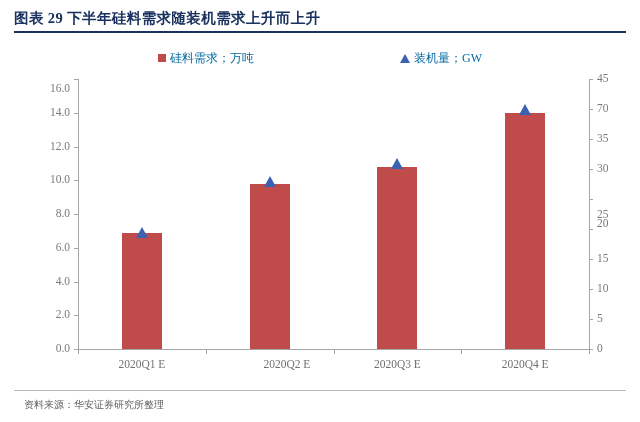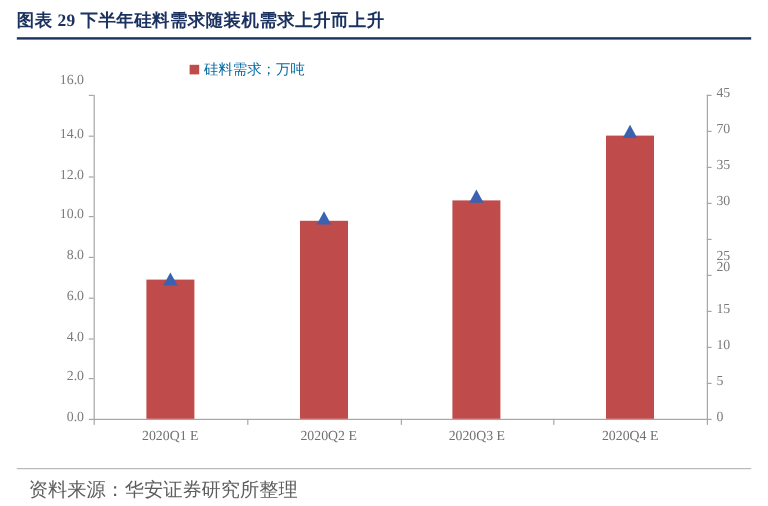--- a/index.html
+++ b/index.html
@@ -202,39 +202,43 @@
     left: 14px;
     top: 390px;
     width: 612px;
     height: 1px;
     background: #b9b9b9;
   }
   #footer-note {
     position: absolute;
     left: 24px;
     top: 398px;
-    font-size: 16px;
+    font-size: 10px;
     color: #5d5d5d;
     white-space: nowrap;
   }
 </style>
 </head>
 <body>
 
 <div id="figure">
 
   <div id="title-bar">
     <div id="figure-title">图表 29 下半年硅料需求随装机需求上升而上升</div>
     <div id="title-rule"></div>
   </div>
 
   <div id="legend">
     <div class="legend-entry" id="legend-entry-0">
       <span class="legend-marker-square"></span>
       <span class="legend-label">硅料需求；万吨</span>
+    </div>
+    <div class="legend-entry" id="legend-entry-1">
+      <span class="legend-marker-triangle"></span>
+      <span class="legend-label">装机量；GW</span>
     </div>
   </div>
 
   <div id="axis-left"></div>
   <div id="axis-right"></div>
   <div id="axis-bottom"></div>
 
   <div id="yaxis-left-group">
       <div class="tick-left" style="top: 349px;"></div>
       <div class="ticklabel-left" style="top: 343px; margin-left: 36px;">0.0</div>
@@ -246,21 +250,21 @@
       <div class="ticklabel-left" style="top: 241.75px;">6.0</div>
       <div class="tick-left" style="top: 214px;"></div>
       <div class="ticklabel-left" style="top: 208px;">8.0</div>
       <div class="tick-left" style="top: 180.25px;"></div>
       <div class="ticklabel-left" style="top: 174.25px;">10.0</div>
       <div class="tick-left" style="top: 146.5px;"></div>
       <div class="ticklabel-left" style="top: 140.5px;">12.0</div>
       <div class="tick-left" style="top: 112.75px;"></div>
       <div class="ticklabel-left" style="top: 106.75px;">14.0</div>
       <div class="tick-left" style="top: 79px;"></div>
-      <div class="ticklabel-left" style="top: 62px;">16.0</div>
+      <div class="ticklabel-left" style="top: 83px;">16.0</div>
     </div>
 
   <div id="yaxis-right-group">
       <div class="tick-right" style="top: 349px;"></div>
       <div class="ticklabel-right" style="top: 343px;">0</div>
       <div class="tick-right" style="top: 319px;"></div>
       <div class="ticklabel-right" style="top: 313px;">5</div>
       <div class="tick-right" style="top: 289px;"></div>
       <div class="ticklabel-right" style="top: 283px;">10</div>
       <div class="tick-right" style="top: 259px;"></div>
@@ -287,21 +291,21 @@
       <div class="bar" title="2020Q3 E 10.8" style="left: 299.375px; top: 87.75px; width: 40px; height: 182.25px; background: rgb(191, 75, 75);"></div>
       <div class="marker-triangle" title="2020Q3 E 31" style="left: 313.375px; top: 78.5px; border-bottom-color: rgb(58, 98, 176);"></div>
       <div class="bar" title="2020Q4 E 14" style="left: 427.125px; top: 33.75px; width: 40px; height: 236.25px; background: rgb(191, 75, 75);"></div>
       <div class="marker-triangle" title="2020Q4 E 40" style="left: 441.125px; top: 24.5px; border-bottom-color: rgb(58, 98, 176);"></div>
     </div>
 
   <div id="xaxis-group">
       <div class="xtick" style="left: 78px;"></div>
       <div class="xlabel" style="left: 78px; width: 127.75px;">2020Q1 E</div>
       <div class="xtick" style="left: 205.75px;"></div>
-      <div class="xlabel" style="left: 210px; width: 127.75px;">2020Q2 E</div>
+      <div class="xlabel" style="left: 223px; width: 127.75px;">2020Q2 E</div>
       <div class="xtick" style="left: 333.5px;"></div>
       <div class="xlabel" style="left: 333.5px; width: 127.75px;">2020Q3 E</div>
       <div class="xtick" style="left: 461.25px;"></div>
       <div class="xlabel" style="left: 461.25px; width: 127.75px;">2020Q4 E</div>
       <div class="xtick" style="left: 589px;"></div>
     </div>
 
   <div id="footer-rule"></div>
   <div id="footer-note">资料来源：华安证券研究所整理</div>
 

